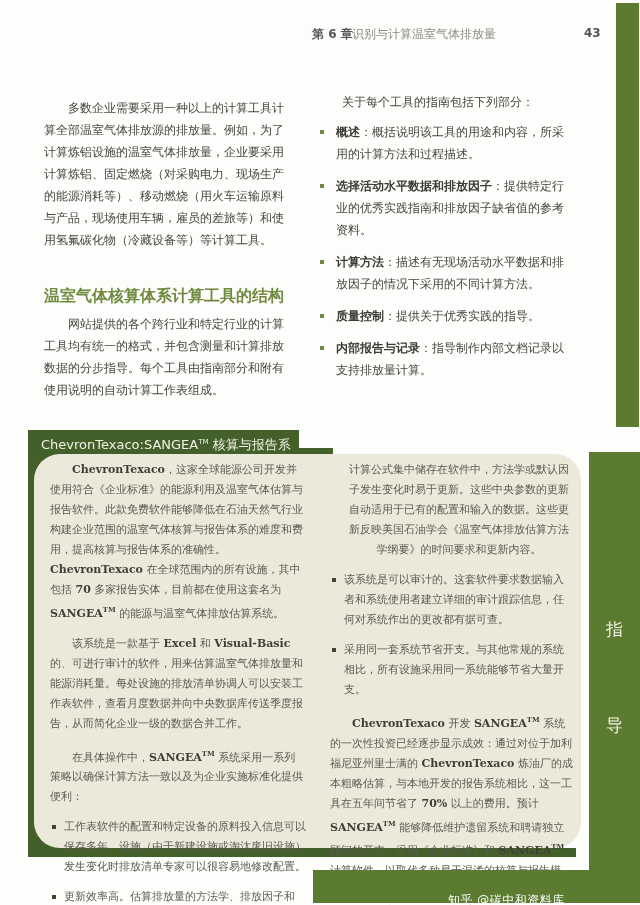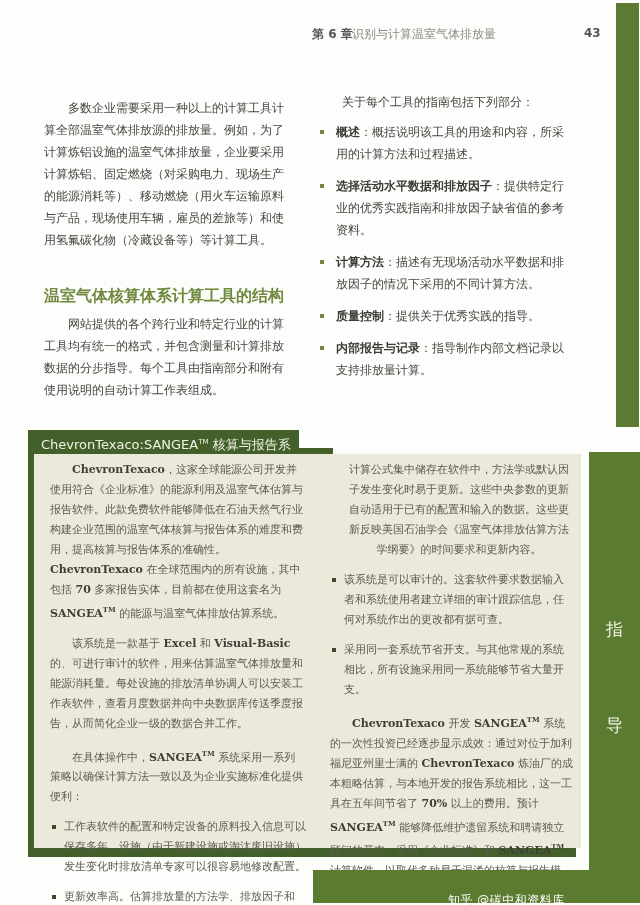--- a/index.html
+++ b/index.html
@@ -69,20 +69,21 @@
     .box-frame {
       position: absolute; left: 0; top: 18px; width: 305px; height: 409px;
       background: #44602a;
     }
     .box-bottom-bar {
       position: absolute; left: 0; top: 418px; width: 548px; height: 9px; background: #44602a;
     }
     .box-inner {
       position: absolute; left: 6px; top: 24px; width: 547px; height: 394px;
       background: #ebe9d9;
+      border-radius: 26px;
     }
     .box-col { position: absolute; font-size: 11px; line-height: 20px; color: #5a5a52;
       font-family: "DejaVu Sans", "Liberation Sans", sans-serif; }
     .box-col p { margin: 0 0 10px 0; }
     .box-col .latin { font-family: "DejaVu Serif", "Liberation Serif", serif; font-weight: bold; color: #3f3f3a; }
     .box-col sup { font-size: 7px; }
     .box-col-left { left: 16px; top: 6px; width: 256px; }
     .box-col-right { left: 296px; top: 6px; width: 244px; }
     .box-bullets { list-style: none; margin: 0; padding: 0; }
     .box-bullets li { position: relative; padding-left: 14px; margin-bottom: 10px; }

